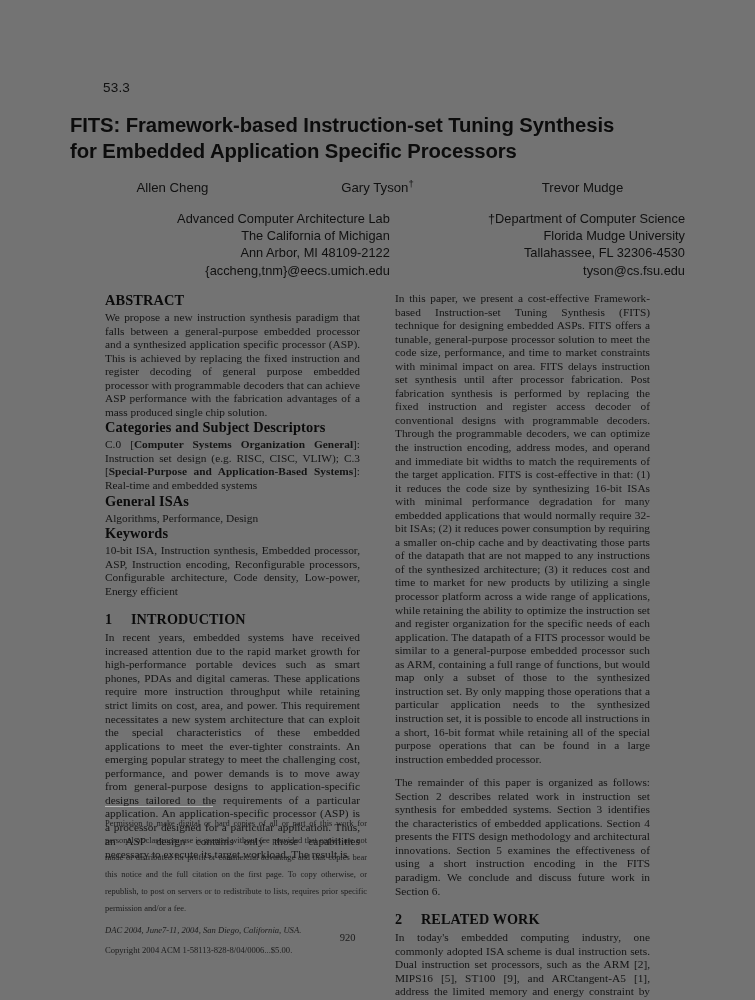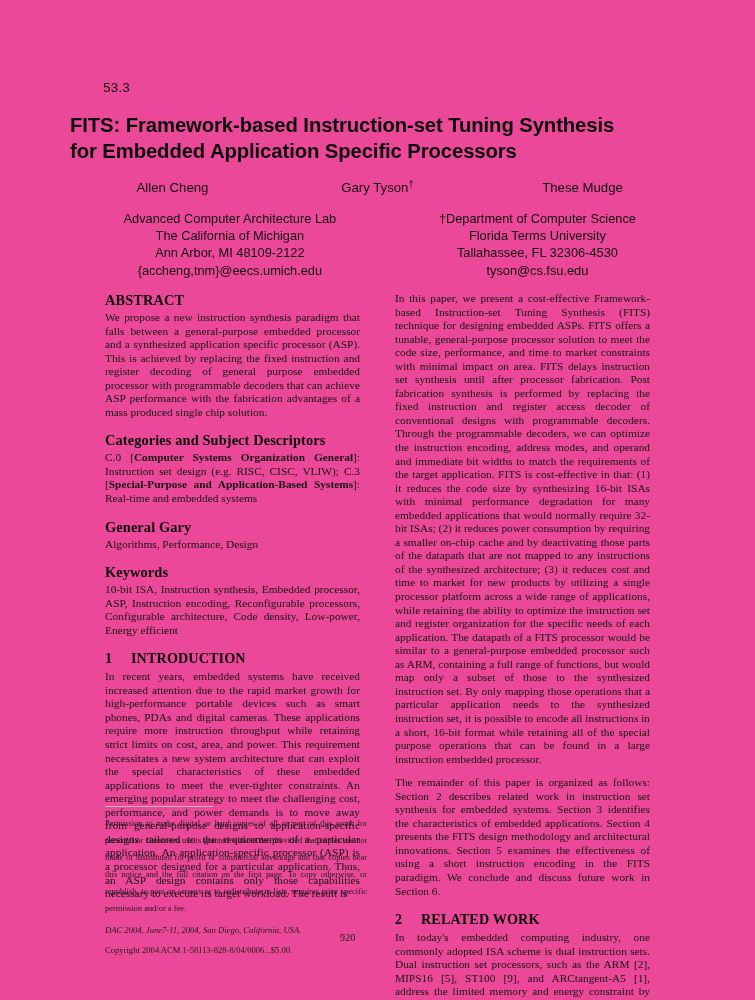--- a/index.html
+++ b/index.html
@@ -4,21 +4,21 @@
 <style>
   html, body {
     margin: 0;
     padding: 0;
     background: #9a9a9a;
   }
   .page {
     position: relative;
     width: 755px;
     height: 1000px;
-    background: #ec4899;
+    background: #737373;
     margin: 0 auto;
     overflow: hidden;
     font-family: "Liberation Serif", "DejaVu Serif", serif;
     color: #16161a;
     box-sizing: border-box;
   }
 
   
   .session-id {
     position: absolute;
@@ -68,21 +68,21 @@
 
   .affils {
     position: absolute;
     left: 70px;
     top: 210px;
     width: 615px;
     display: flex;
   }
   .affil-col {
     flex: 1 1 0;
-    text-align: center;
+    text-align: right;
     font-family: "Liberation Sans", sans-serif;
     font-size: 12.8px;
     line-height: 17.2px;
     color: #101010;
   }
   .affil-col.left  { flex: 1.04 1 0; }
   .affil-col.right { flex: 0.96 1 0; }
   .affil-line { white-space: nowrap; }
 
   
@@ -102,21 +102,21 @@
   .col.right { left: 290px; }
 
   h2.sec-head {
     font-family: "Liberation Serif", serif;
     font-weight: bold;
     font-size: 14.4px;
     margin: 0 0 2px 0;
     letter-spacing: 0.1px;
     color: #0b0b0b;
   }
-  h2.sec-head.spaced { margin-top: 13px; }
+  h2.sec-head.spaced { }
   h2.numbered {
     font-size: 14.2px;
     margin-top: 13px;
     margin-bottom: 3px;
   }
   h2.numbered .num {
     display: inline-block;
     width: 26px;
   }
 
@@ -191,49 +191,49 @@
   </div>
 
   <div class="authors">
     <div class="author-col">
       <span class="author-name">Allen Cheng</span><sup class="dag"></sup>
     </div>
     <div class="author-col">
       <span class="author-name">Gary Tyson</span><sup class="dag">†</sup>
     </div>
     <div class="author-col">
-      <span class="author-name">These Mudge</span><sup class="dag"></sup>
+      <span class="author-name">Trevor Mudge</span><sup class="dag"></sup>
     </div>
   </div>
 
   <div class="affils">
     <div class="affil-col left">
       <div class="affil-line">Advanced Computer Architecture Lab</div>
       <div class="affil-line">The California of Michigan</div>
       <div class="affil-line">Ann Arbor, MI 48109-2122</div>
       <div class="affil-line">{accheng,tnm}@eecs.umich.edu</div>
     </div>
     <div class="affil-col right">
       <div class="affil-line">†Department of Computer Science</div>
-      <div class="affil-line">Florida Terms University</div>
+      <div class="affil-line">Florida Mudge University</div>
       <div class="affil-line">Tallahassee, FL 32306-4530</div>
       <div class="affil-line">tyson@cs.fsu.edu</div>
     </div>
   </div>
 
   <div class="columns">
 
     <div class="col left">
       <h2 class="sec-head">ABSTRACT</h2>
       <p class="body tight">We propose a new instruction synthesis paradigm that falls between a general-purpose embedded processor and a synthesized application specific processor (ASP). This is achieved by replacing the fixed instruction and register decoding of general purpose embedded processor with programmable decoders that can achieve ASP performance with the fabrication advantages of a mass produced single chip solution.</p>
 
       <h2 class="sec-head spaced">Categories and Subject Descriptors</h2>
       <p class="body tight"><span>C.0 [</span><b class="inl">Computer Systems Organization General</b><span>]: Instruction set design (e.g. RISC, CISC, VLIW); C.3 [</span><b class="inl">Special-Purpose and Application-Based Systems</b><span>]: Real-time and embedded systems</span></p>
 
-      <h2 class="sec-head spaced">General Gary</h2>
+      <h2 class="sec-head spaced">General ISAs</h2>
       <p class="body tight">Algorithms, Performance, Design</p>
 
       <h2 class="sec-head spaced">Keywords</h2>
       <p class="body tight">10-bit ISA, Instruction synthesis, Embedded processor, ASP, Instruction encoding, Reconfigurable processors, Configurable architecture, Code density, Low-power, Energy efficient</p>
 
       <h2 class="sec-head numbered"><span class="num">1</span><span>INTRODUCTION</span></h2>
       <p class="body tight">In recent years, embedded systems have received increased attention due to the rapid market growth for high-performance portable devices such as smart phones, PDAs and digital cameras. These applications require more instruction throughput while retaining strict limits on cost, area, and power. This requirement necessitates a new system architecture that can exploit the special characteristics of these embedded applications to meet the ever-tighter constraints. An emerging popular strategy to meet the challenging cost, performance, and power demands is to move away from general-purpose designs to application-specific designs tailored to the requirements of a particular application. An application-specific processor (ASP) is a processor designed for a particular application. Thus, an ASP design contains only those capabilities necessary to execute its target workload. The result is</p>
     </div>
 
     <div class="col right">

